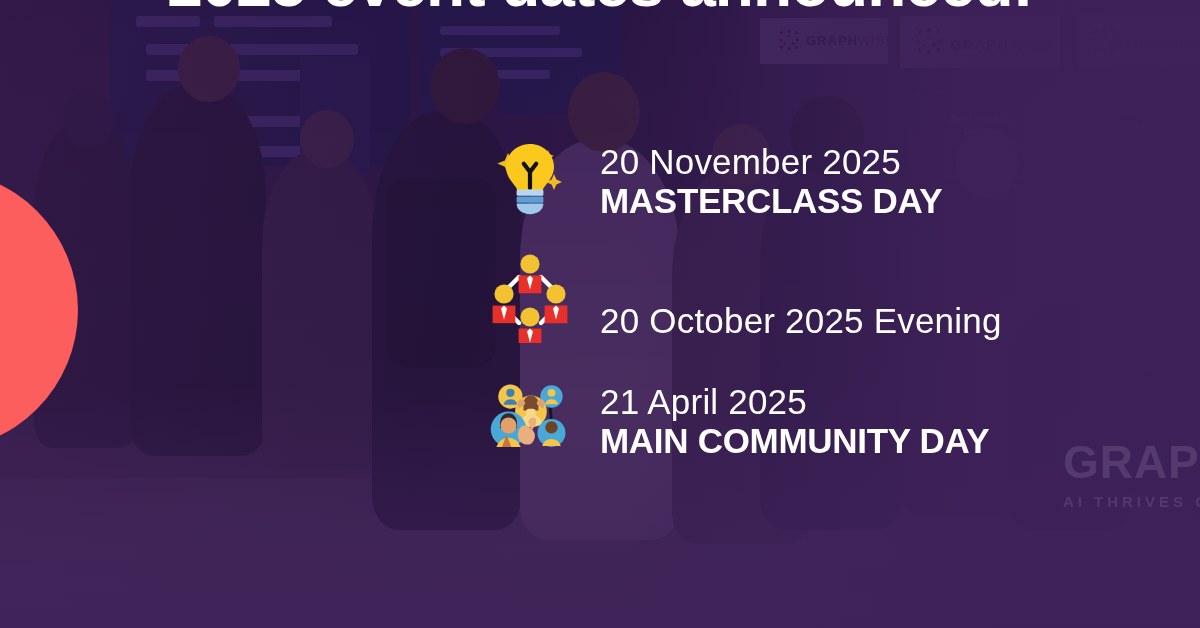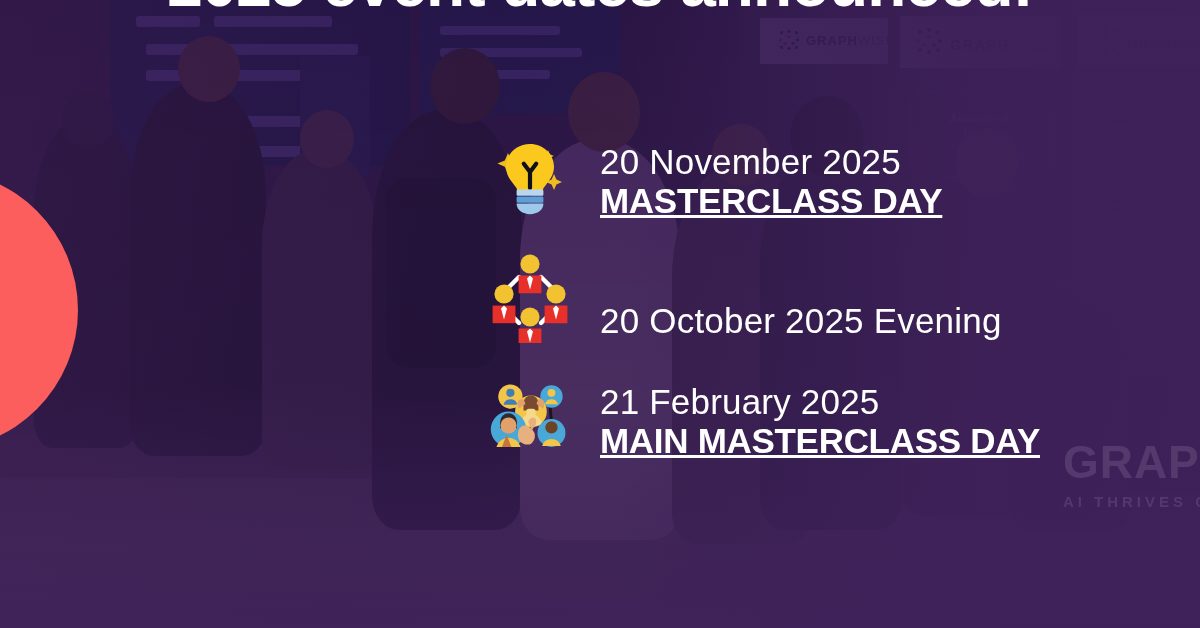--- a/index.html
+++ b/index.html
@@ -194,21 +194,20 @@
     line-height:1.12;
     white-space:nowrap;
   }
   .event-title {
     color:#ffffff;
     font-size:35px;
     font-weight:700;
     letter-spacing:-.3px;
     line-height:1.12;
     white-space:nowrap;
-    text-decoration:underline;
   }
 
   
   .watermark {
     position:absolute;
     right:-34px; bottom:118px;
     text-align:left;
     color:rgba(206,190,226,.16);
     font-weight:700;
     font-size:46px;
@@ -426,19 +425,19 @@
             <circle cx="68" cy="56" r="15" fill="#4aa8d8"></circle>
             <circle cx="68" cy="50" r="6.6" fill="#6d4326"></circle>
             <path d="M58 70 a10.4 10.4 0 0 1 20 0z" fill="#f3c64a"></path>
           </g>
 
           <path d="M38 48 q-6 2 -6 10 q0 8 7 10 q7 2 10 -4 q3 -6 -1 -11 q-4 -5 -10 -5z" fill="#e8b07c"></path>
           <path d="M43 44 q3 -6 7 -4 q3 2 1 7 l-4 6z" fill="#e8b07c"></path>
         </svg>
       </div>
       <div class="event-text">
-        <div class="event-date">21 February 2025</div>
-        <div class="event-title">MAIN MASTERCLASS DAY</div>
+        <div class="event-date">21 April 2025</div>
+        <div class="event-title">MAIN COMMUNITY DAY</div>
       </div>
     </div>
 
   </div>
 </div>
 
 </body></html>

